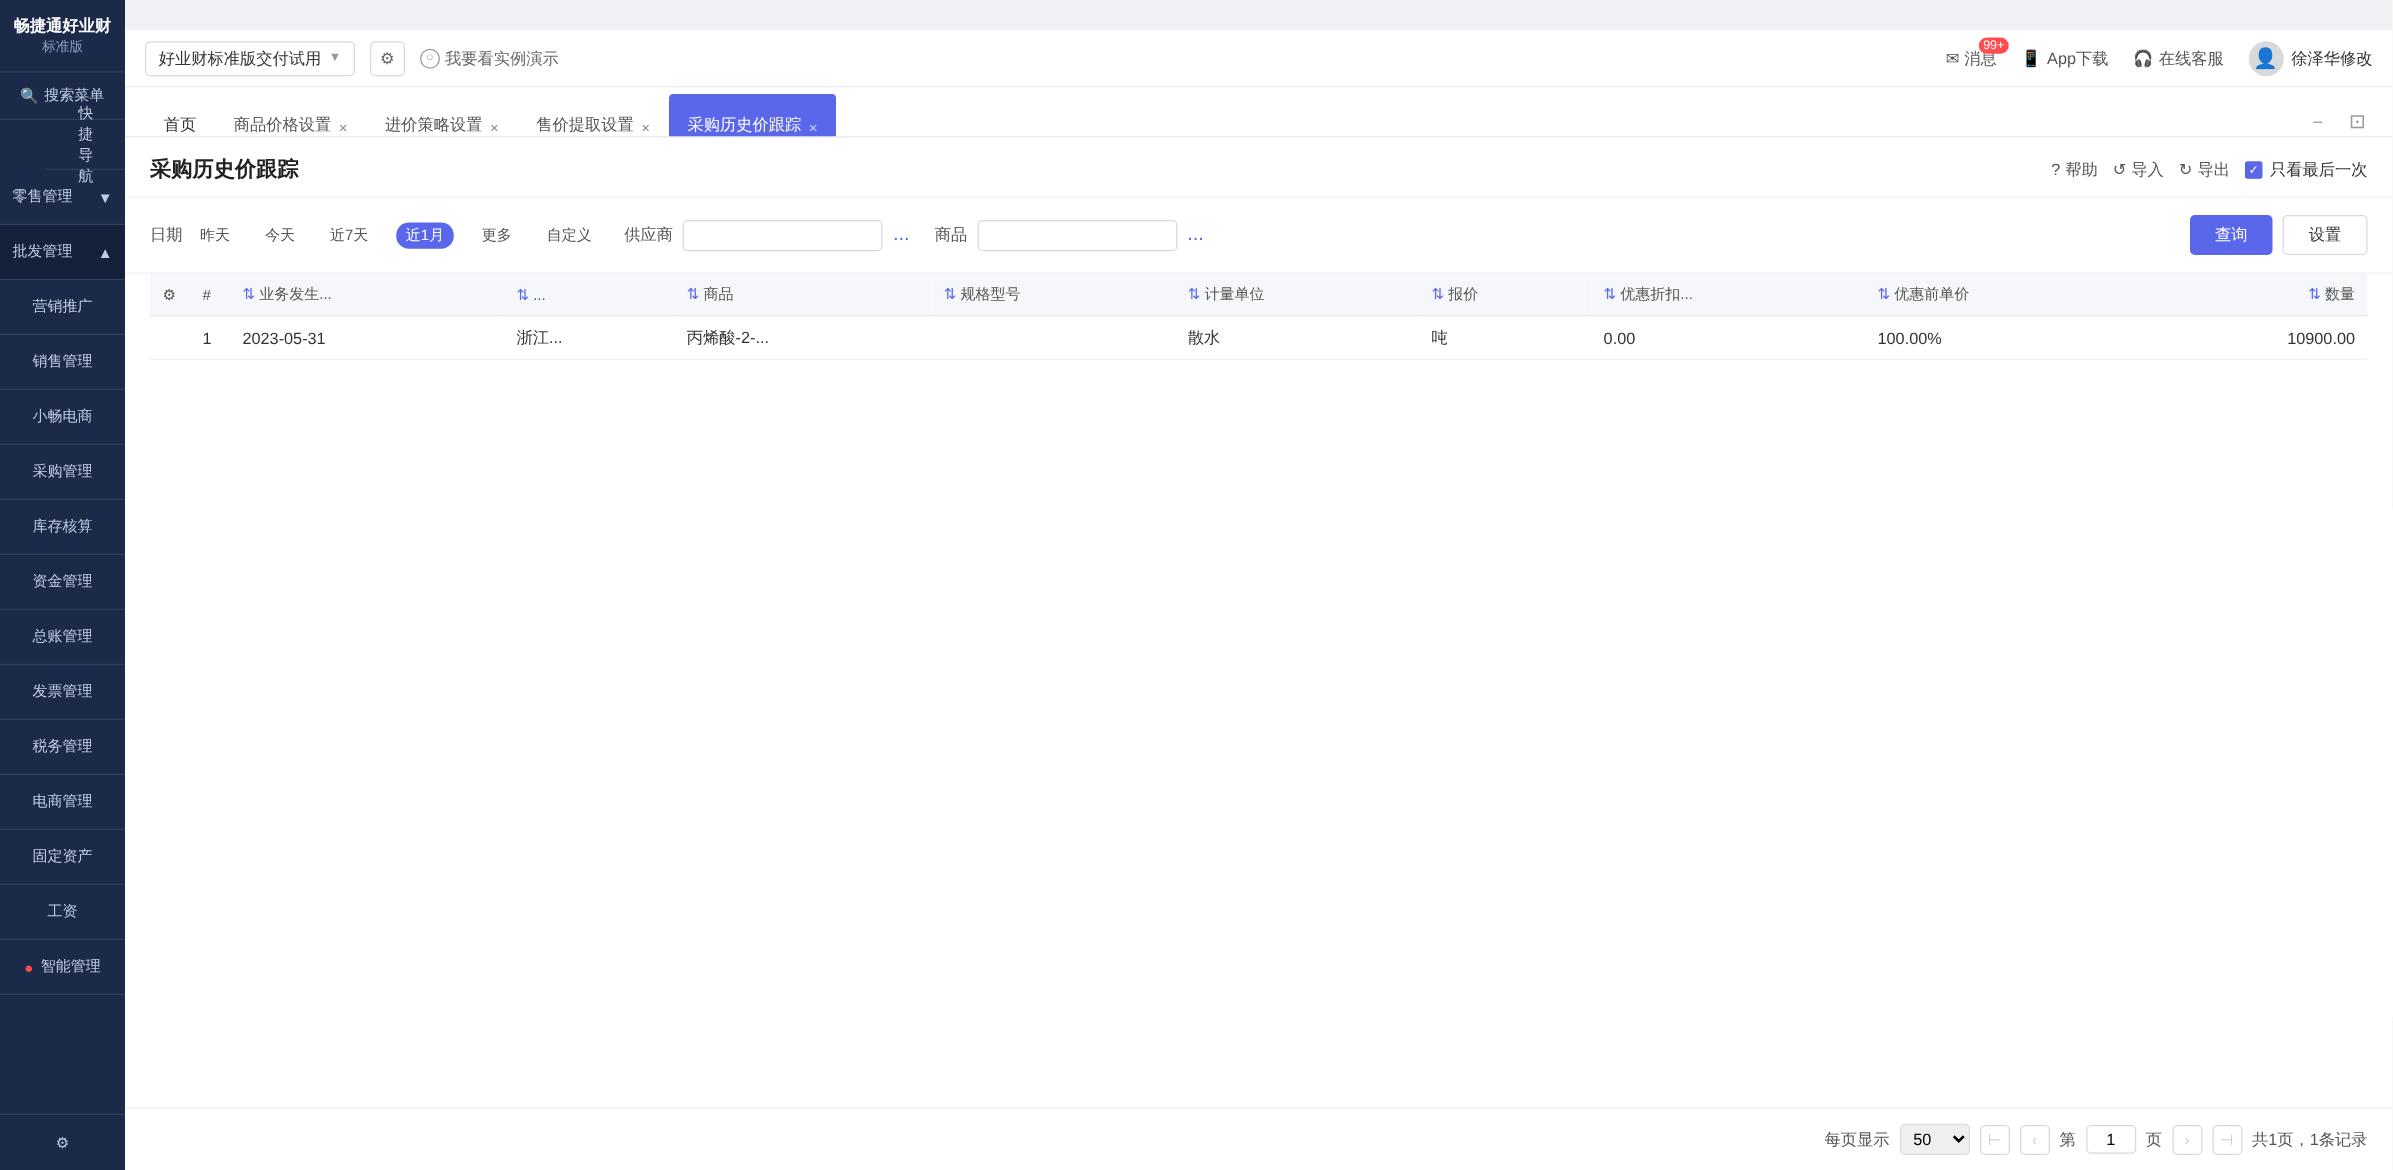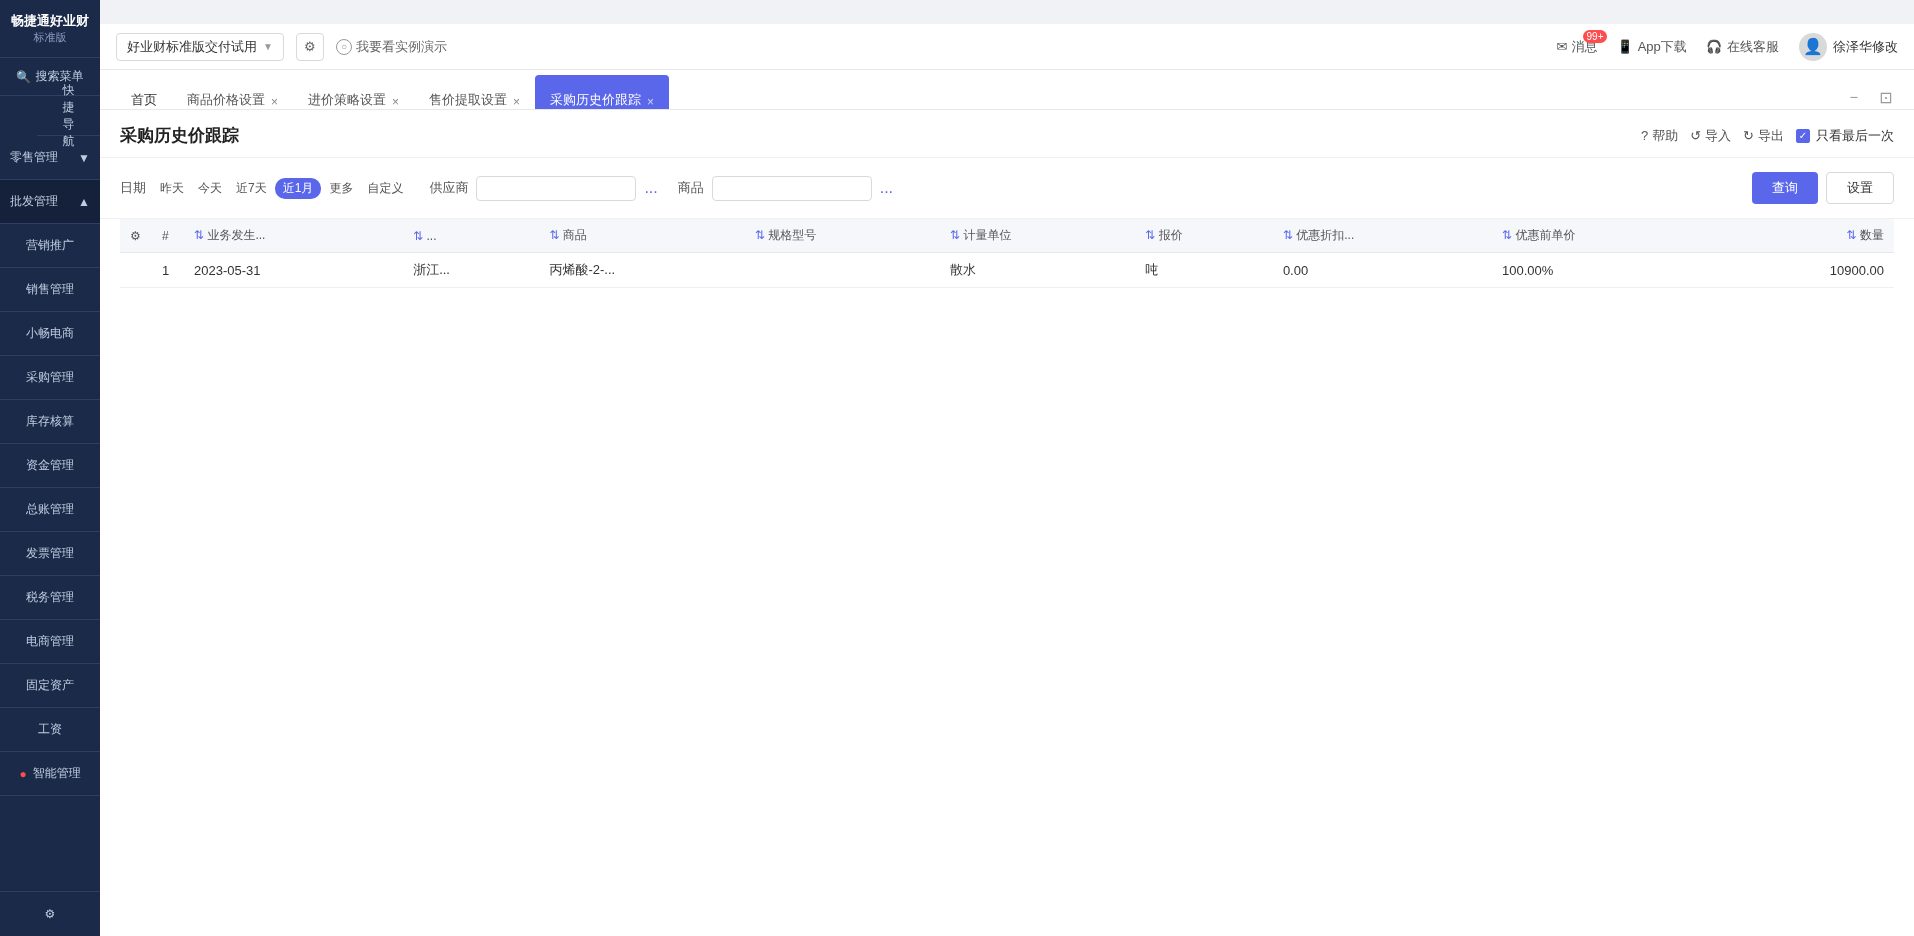--- a/index.html
+++ b/index.html
@@ -53,21 +53,21 @@
     .header-action-item { display: flex; align-items: center; gap: 4px; color: #555; font-size: 13px; cursor: pointer; }
     .checkbox-label { display: flex; align-items: center; gap: 6px; font-size: 13px; color: #333; cursor: pointer; }
     .checkbox-box { width: 14px; height: 14px; border: 1px solid #5B67EA; background: #5B67EA; border-radius: 2px; display: flex; align-items: center; justify-content: center; }
     .checkbox-check { color: #fff; font-size: 10px; }
 
     
     .filter-area { padding: 14px 20px; background: #fff; border-bottom: 1px solid #f0f0f0; }
     .filter-row { display: flex; align-items: center; gap: 20px; flex-wrap: wrap; }
     .filter-item { display: flex; align-items: center; gap: 8px; }
     .filter-label { color: #555; font-size: 13px; white-space: nowrap; }
-    .filter-date-group { display: flex; align-items: flex-end; gap: 2px; }
+    .filter-date-group { display: flex; align-items: flex-end; gap: 16px; }
     .filter-date-btn { font-size: 12px; color: #555; cursor: pointer; padding: 2px 6px; border-radius: 10px; }
     .filter-date-btn.active { background: #5B67EA; color: #fff; border-radius: 10px; padding: 2px 8px; }
     .filter-date-range { font-size: 12px; color: #999; margin-left: 4px; }
     .filter-input { border: 1px solid #d9d9d9; border-radius: 4px; padding: 4px 8px; font-size: 13px; color: #333; width: 200px; outline: none; }
     .filter-dots { color: #5B67EA; font-size: 16px; cursor: pointer; }
     .filter-actions { margin-left: auto; display: flex; gap: 8px; }
     .btn-query { background: #5B67EA; color: #fff; border: none; border-radius: 4px; padding: 6px 20px; font-size: 13px; cursor: pointer; }
     .btn-settings { background: #fff; color: #333; border: 1px solid #d9d9d9; border-radius: 4px; padding: 6px 20px; font-size: 13px; cursor: pointer; }
 
     
@@ -332,16 +332,33 @@
               <td>散水</td>
               <td>吨</td>
               <td>0.00</td>
               <td>100.00%</td>
               <td style="text-align:right;">10900.00</td>
             </tr>
           </tbody>
         </table>
       </div>
 
+      <div class="pagination">
+        <span class="pagination-label">每页显示</span>
+        <select class="pagination-select">
+          <option value="50" selected="">50</option>
+          <option value="10">10</option>
+          <option value="20">20</option>
+          <option value="100">100</option>
+        </select>
+        <div class="pagination-btn disabled">⊢</div>
+        <div class="pagination-btn disabled">‹</div>
+        <span class="pagination-label">第</span>
+        <input class="pagination-input" value="1" style="">
+        <span class="pagination-label">页</span>
+        <div class="pagination-btn disabled">›</div>
+        <div class="pagination-btn disabled">⊣</div>
+        <span class="pagination-info">共1页，1条记录</span>
+      </div>
 
     </div>
   </div>
 </div>
 
 </body></html>

